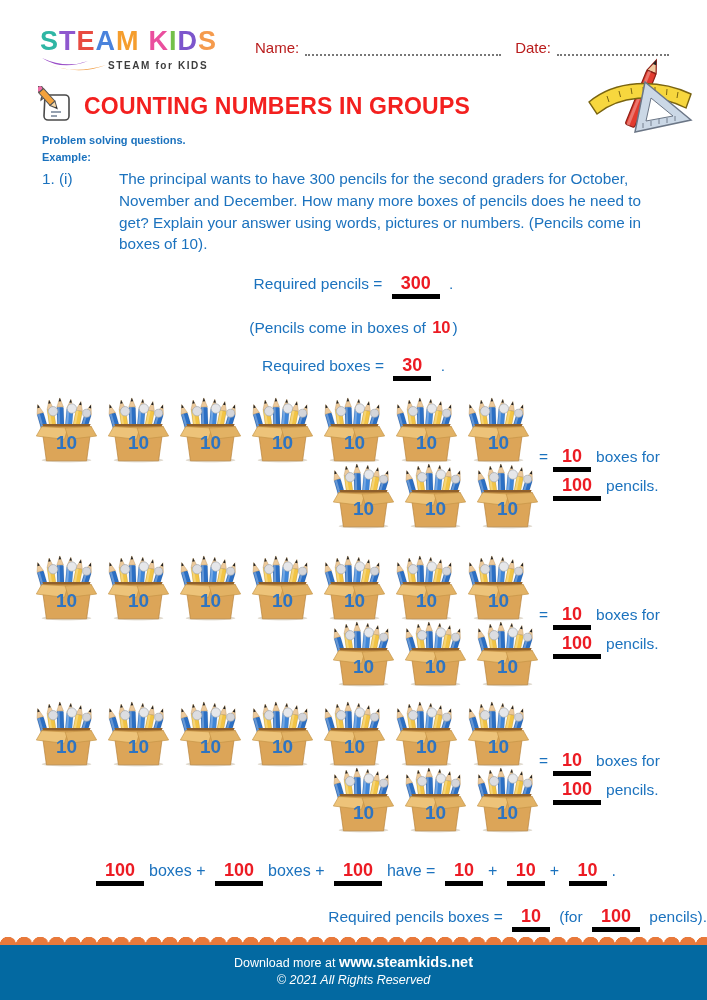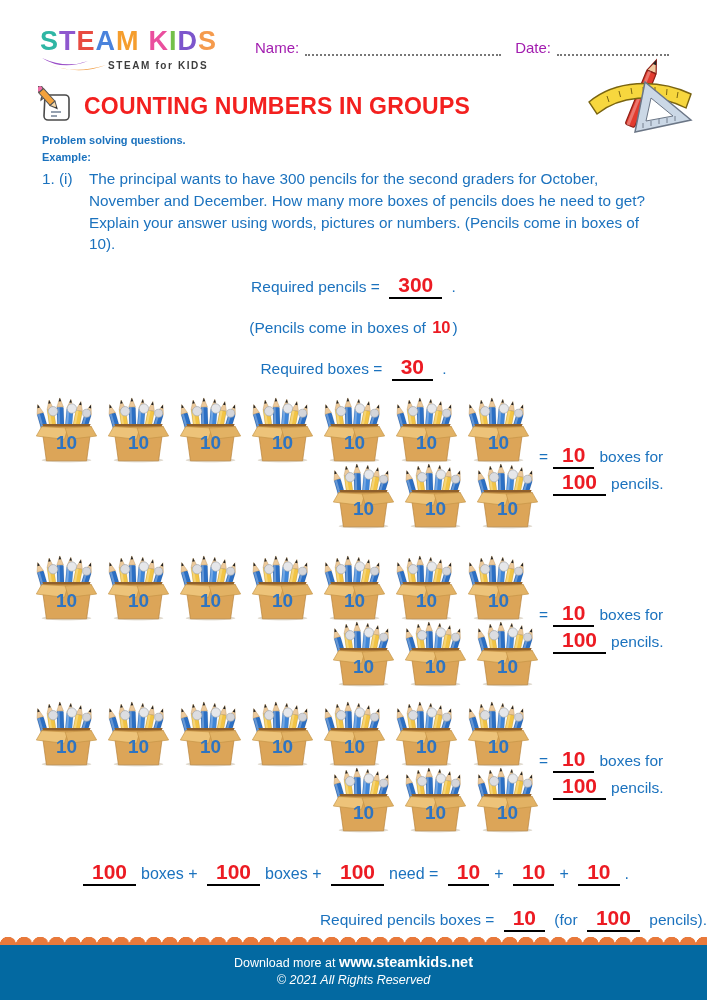--- a/index.html
+++ b/index.html
@@ -11,42 +11,42 @@
     overflow:hidden;
     color:#1B72BE;
   }
   
   .header { display:flex; align-items:flex-start; padding:28px 38px 0 40px; }
   .logo { position:relative; width:215px; flex:0 0 auto; }
   .logo-word { font-weight:bold; font-size:27px; letter-spacing:1px; line-height:1; display:flex; }
   .logo-word .sp { width:9px; }
   .logo-sub-row { display:flex; align-items:flex-start; margin-top:1px; }
   .logo-sub { font-size:10px; font-weight:bold; color:#3d3d3d; letter-spacing:1.6px; margin-top:4px; }
-  .namedate { display:flex; flex:1; align-items:flex-end; color:#a21caf; font-size:15px; padding-top:10px; }
+  .namedate { display:flex; flex:1; align-items:flex-end; color:#b91c1c; font-size:15px; padding-top:10px; }
   .nd-label { flex:0 0 auto; padding-right:6px; }
   .dotline { border-bottom:2px dotted #777; height:18px; }
   .dotline.name { flex:1; margin-right:14px; }
   .dotline.date { width:112px; }
   
   .title-row { display:flex; align-items:center; padding:14px 0 0 38px; }
   .title-icon { flex:0 0 auto; margin-right:8px; }
   .page-title { color:#F3201F; font-weight:bold; font-size:23px; letter-spacing:0.2px; }
   .ruler-art { position:absolute; top:56px; right:10px; }
   
   .intro { padding:6px 40px 0 42px; }
   .blue-bold { color:#1B72BE; font-weight:bold; font-size:11px; line-height:1.55; }
-  .question { display:flex; font-size:15.3px; line-height:1.42; margin-top:2px; color:#1B72BE; }
+  .question { display:flex; font-size:15.3px; line-height:1.42; margin-top:2px; color:#1B72BE;gap:30px; }
   .qnum { flex:0 0 47px; }
   .qtext { flex:1; padding-right:2px; }
   
   .cline { text-align:center; font-size:15.5px; color:#1B72BE; margin-top:19px; }
   .cline:first-of-type { margin-top:14px; }
   .blank {
-    display:inline-block; color:#EC1B23; font-weight:bold; font-size:21px;
-    border-bottom:2px solid #000000; padding:0 9px 1px; margin:0 5px; line-height:1.05;
+    display:inline-block; color:#EC1B23; font-weight:bold; font-size:18px;
+    border-bottom:5px solid #000000; padding:0 9px 1px; margin:0 5px; line-height:1.05;
   }
   .red-val { color:#EC1B23; font-weight:bold; font-size:16.5px; margin:0 2px; }
   
   .groups { margin-top:16px; }
   .group { position:relative; width:707px; }
   .group.g1 { margin-bottom:26px; }
   .group.g2 { margin-bottom:14px; }
   .brow { display:flex; }
   .brow1 { margin-left:33px; }
   .brow2 { margin-left:330px; }
@@ -418,21 +418,21 @@
     <div class="anno">
       <div><span>=</span><span class="blank">10</span><span>boxes for</span></div>
       <div class="line2"><span class="blank">100</span><span>pencils.</span></div>
     </div>
   </div>
 </div>
 
 <div class="sum-line">
   <span class="blank">100</span><span>boxes +</span>
   <span class="blank">100</span><span>boxes +</span>
-  <span class="blank">100</span><span>need =</span>
+  <span class="blank">100</span><span>have =</span>
   <span class="blank">10</span><span>+</span>
   <span class="blank">10</span><span>+</span>
   <span class="blank">10</span><span>.</span>
 </div>
 
 <div class="final-line">
   <span>Required pencils boxes =</span>
   <span class="blank">10</span>
   <span>(for</span>
   <span class="blank">100</span>

